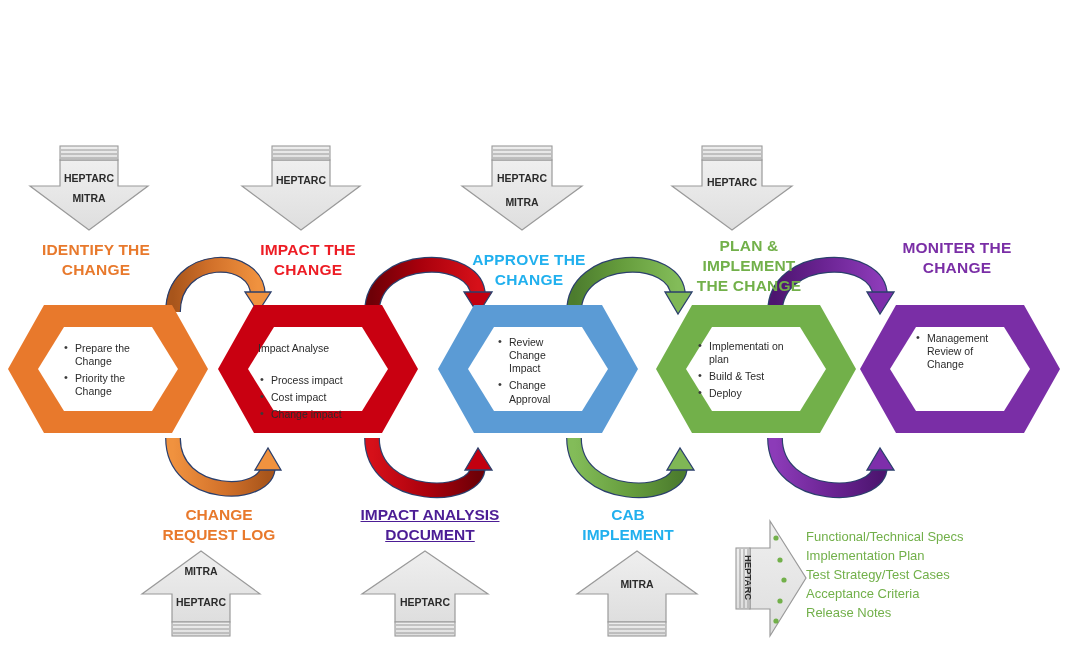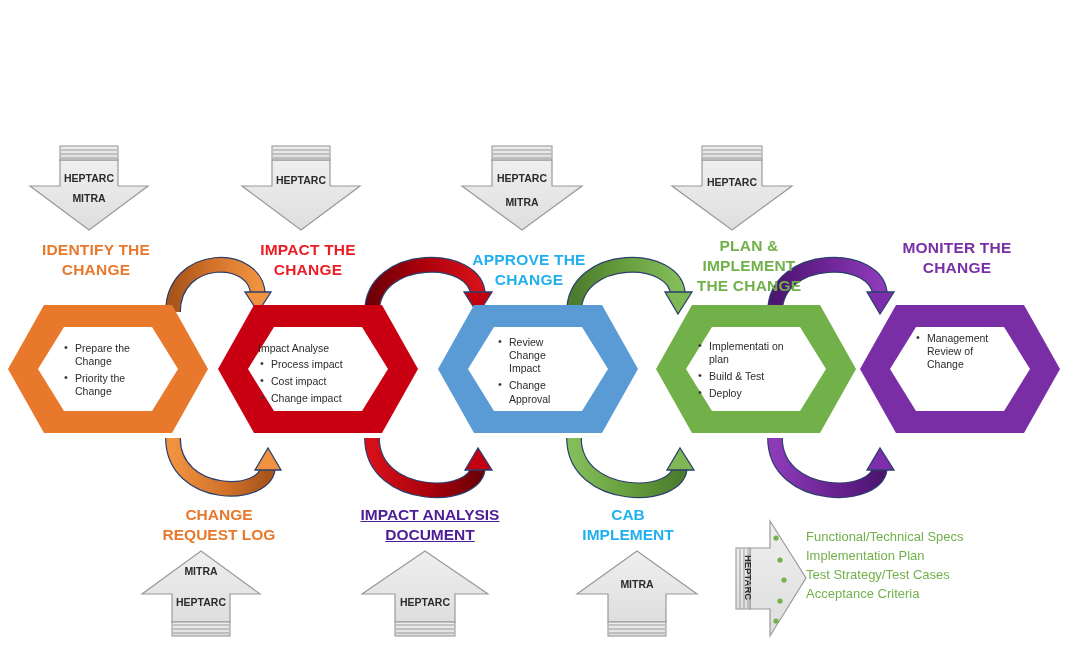--- a/index.html
+++ b/index.html
@@ -25,21 +25,21 @@
   }
 
   
   .hex-text {
     position:absolute;
     z-index:7;
     font-size:10.5px;
     line-height:1.25;
     color:#2b2b2b;
   }
-  .hex-text .lead { margin:0 0 3px 0; padding:0; }
+  .hex-text .lead { margin:0 0 19px 0; padding:0; }
   .hex-text ul { margin:0; padding:0 0 0 13px; list-style:none; }
   .hex-text li { position:relative; margin-bottom:4px; }
   .hex-text li:before {
     content:"\2022";
     position:absolute; left:-11px; top:-1px;
     font-size:11px; color:#3a3a3a;
   }
 
   
   .gray-cap {
@@ -363,13 +363,14 @@
 <div class="deliverable" style="left:338px; top:505px; width:184px; color:#4c1d95;text-decoration:underline;">IMPACT ANALYSIS
 DOCUMENT</div>
 <div class="deliverable" style="left:562px; top:505px; width:132px; color:#21B0EE;">CAB
 IMPLEMENT</div>
 
 <div class="green-list">
   <div>Functional/Technical Specs</div>
   <div>Implementation Plan</div>
   <div>Test Strategy/Test Cases</div>
   <div>Acceptance Criteria</div>
+  <div>Release Notes</div>
 </div>
 
 </body></html>

